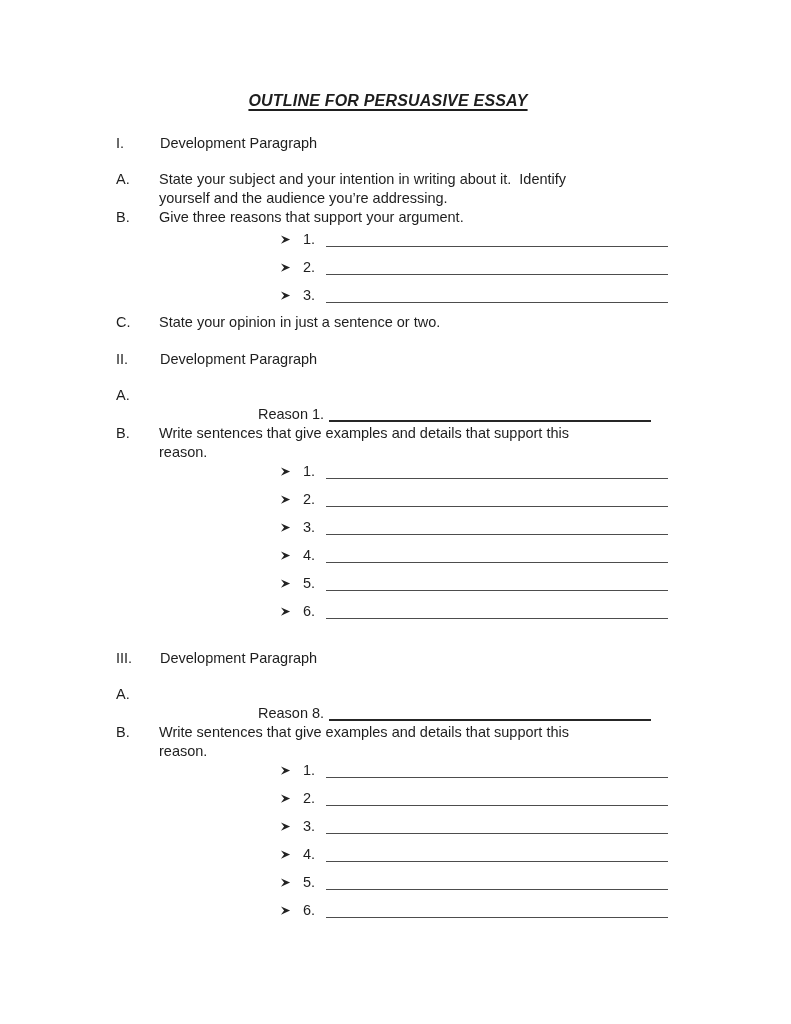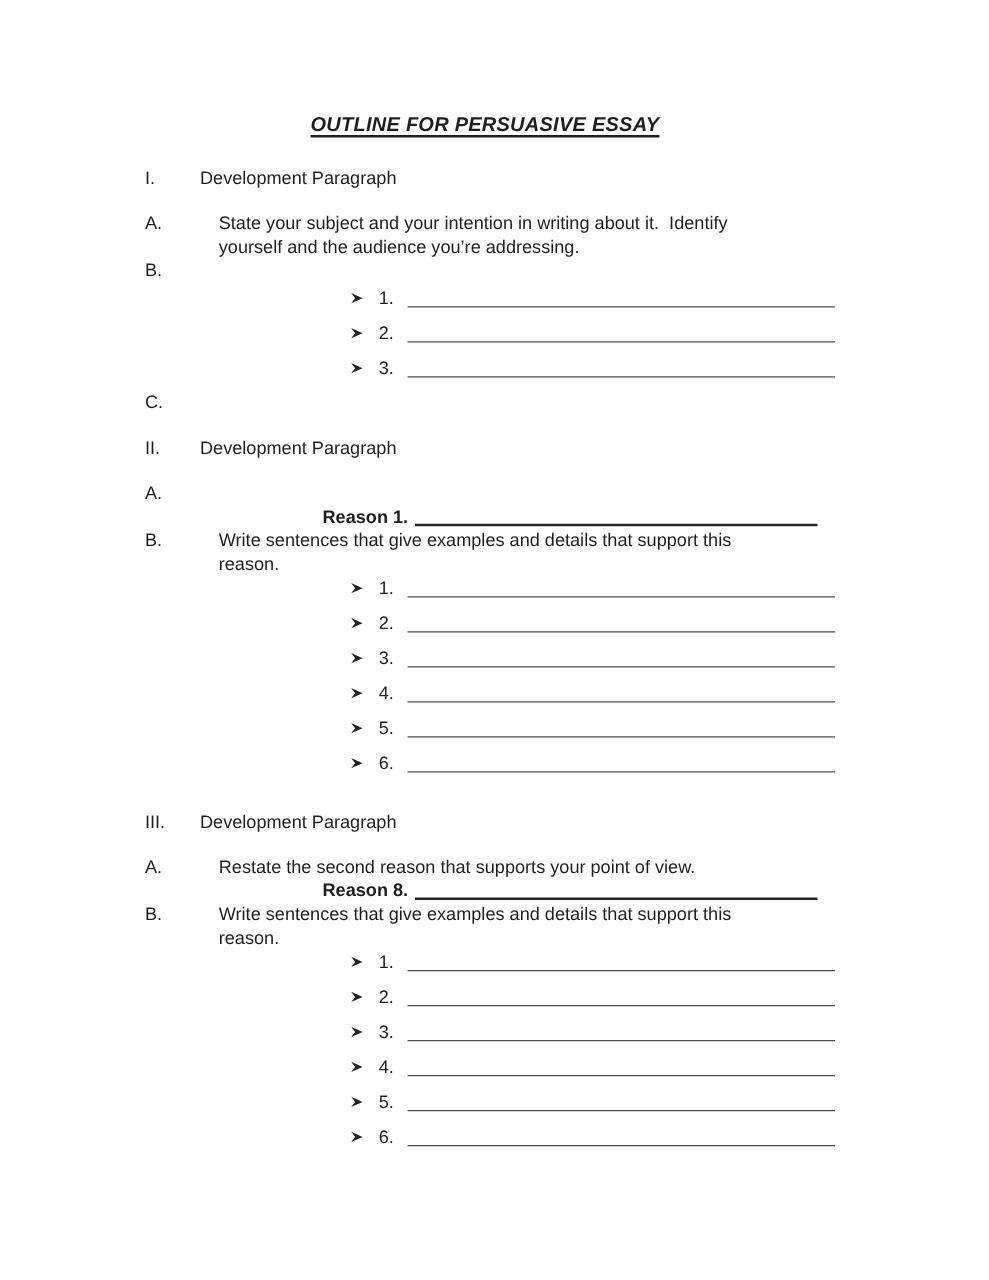--- a/index.html
+++ b/index.html
@@ -33,37 +33,37 @@
   .sec-i   { margin-top: 24px; }
   .sec-ii  { margin-top: 18px; }
   .sec-iii { margin-top: 28px; }
   .sec-head { display: flex; }
   .numeral { flex: none; width: 44px; }
   .sec-title { flex: none; }
   .sub { display: flex; }
   .sub.first { margin-top: 17px; }
   .sub.mt8 { margin-top: 8px; }
   .sub-label { flex: none; width: 43px; }
-  .sub-text { white-space: pre-wrap; width: 462px; margin-left: 16px; }
+  .sub-text { white-space: pre-wrap; width: 462px; }
   .blank-list { margin: 0; }
   .blank-list.gap3 { margin-top: 3px; }
   .blank-row { padding-left: 164px; height: 19px; line-height: 19px; white-space: nowrap; }
   .blank-row + .blank-row { margin-top: 9px; }
   .arrow { display: inline-block; width: 11px; margin-right: 8px; }
   .arrow svg { vertical-align: -1px; }
   .bnum { display: inline-block; width: 19px; }
   .bline {
     display: inline-block;
     width: 342px;
     height: 12px;
     border-bottom: 1.5px solid #4d4d4d;
     vertical-align: -3px;
   }
   .reason-row { padding-left: 142px; height: 19px; line-height: 19px; white-space: nowrap; }
-  .reason-label { font-weight: bold; }
+  .reason-label { font-weight: normal; }
   .reason-line {
     display: inline-block;
     width: 322px;
     height: 12px;
     margin-left: 5px;
     border-bottom: 2px solid #262626;
     vertical-align: -3px;
   }
 </style>
 </head>
@@ -78,20 +78,21 @@
       <span class="numeral">I.</span>
       <span class="sec-title">Development Paragraph</span>
     </div>
     <div class="sub first">
       <span class="sub-label">A.</span>
       <div class="sub-text">State your subject and your intention in writing about it.  Identify
 yourself and the audience you’re addressing.</div>
     </div>
     <div class="sub">
       <span class="sub-label">B.</span>
+      <div class="sub-text">Give three reasons that support your argument.</div>
     </div>
     <div class="blank-list gap3">
       <div class="blank-row">
         <span class="arrow"><svg width="11" height="11" viewBox="0 0 12 12">
               <polygon points="1,1.5 11,6 1,10.5 4.5,6" fill="#222222"></polygon>
             </svg></span>
         <span class="bnum">1.</span>
         <span class="bline"></span>
       </div>
       <div class="blank-row">
@@ -104,20 +105,21 @@
       <div class="blank-row">
         <span class="arrow"><svg width="11" height="11" viewBox="0 0 12 12">
               <polygon points="1,1.5 11,6 1,10.5 4.5,6" fill="#222222"></polygon>
             </svg></span>
         <span class="bnum">3.</span>
         <span class="bline"></span>
       </div>
     </div>
     <div class="sub mt8">
       <span class="sub-label">C.</span>
+      <div class="sub-text">State your opinion in just a sentence or two.</div>
     </div>
   </section>
 
   <section class="sec sec-ii">
     <div class="sec-head">
       <span class="numeral">II.</span>
       <span class="sec-title">Development Paragraph</span>
     </div>
     <div class="sub first">
       <span class="sub-label">A.</span>
@@ -176,21 +178,20 @@
     </div>
   </section>
 
   <section class="sec sec-iii">
     <div class="sec-head">
       <span class="numeral">III.</span>
       <span class="sec-title">Development Paragraph</span>
     </div>
     <div class="sub first">
       <span class="sub-label">A.</span>
-      <div class="sub-text">Restate the second reason that supports your point of view.</div>
     </div>
     <div class="reason-row">
       <span class="reason-label">Reason 8.</span><span class="reason-line"></span>
     </div>
     <div class="sub">
       <span class="sub-label">B.</span>
       <div class="sub-text">Write sentences that give examples and details that support this
 reason.</div>
     </div>
     <div class="blank-list">

